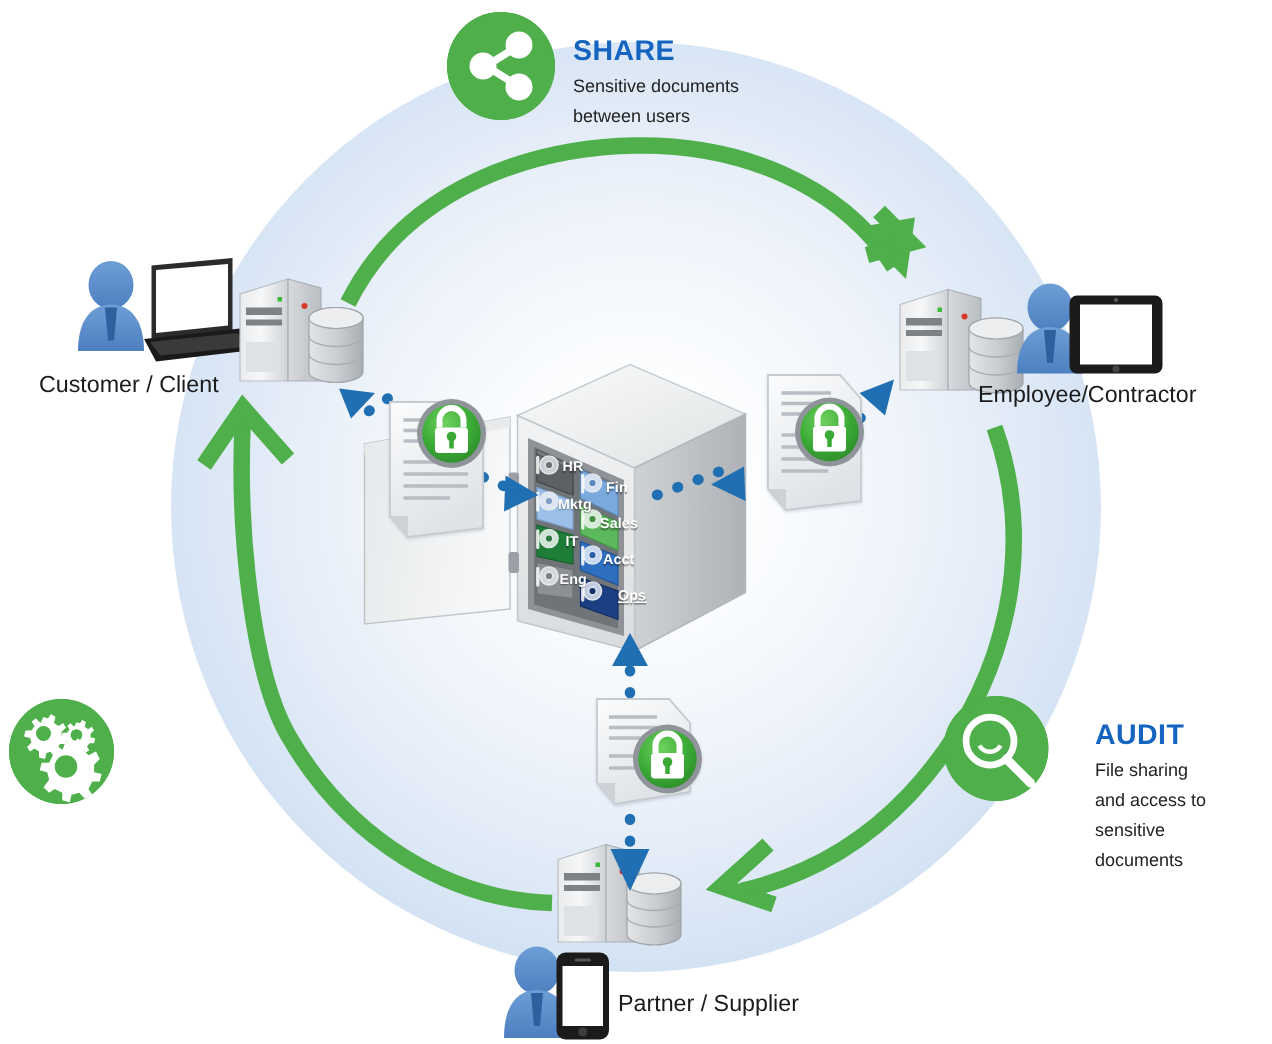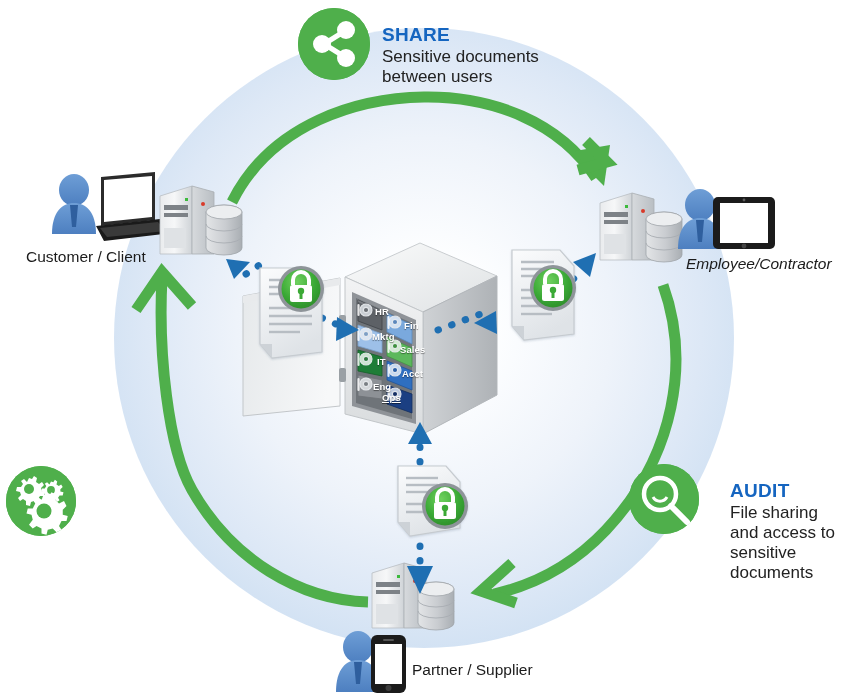--- a/index.html
+++ b/index.html
@@ -46,39 +46,39 @@
     color:#1565C0;
     font-weight:bold;
     font-size:19px;
     letter-spacing:0.3px;
     line-height:20px;
     margin-bottom:2px;
     margin-top:13px;
   }
   .callout .cdesc{
     color:#222222;
-    font-size:17px;
+    font-size:12px;
     line-height:20px;
     white-space:pre-line;
   }
   #callout-share{left:298px;top:8px;}
   #callout-share .badge{width:72px;height:72px;flex-basis:72px;}
   #callout-automate{left:6px;top:466px;}
   #callout-audit{left:629px;top:464px;gap:19px;}
 
   
   .node-label{
     position:absolute;
     color:#1b1b1b;
     font-size:15.5px;
     line-height:18px;
     white-space:nowrap;
   }
   #label-customer{left:26px;top:248px;}
-  #label-employee{left:686px;top:255px;font-style:italic;}
+  #label-employee{left:652px;top:255px;}
   #label-partner{left:412px;top:661px;}
 
   
   .drawer-text{
     position:absolute;
     color:#ffffff;
     font-size:9.5px;
     font-weight:bold;
     letter-spacing:0.1px;
     text-shadow:0 1px 1px rgba(0,0,0,0.45);
@@ -334,21 +334,21 @@
     </g>
   </svg>
 
   <div class="drawer-text" style="left:375px;top:306px;">HR</div>
   <div class="drawer-text" style="left:404px;top:320px;">Fin</div>
   <div class="drawer-text" style="left:372px;top:331px;">Mktg</div>
   <div class="drawer-text" style="left:400px;top:344px;">Sales</div>
   <div class="drawer-text" style="left:377px;top:356px;">IT</div>
   <div class="drawer-text" style="left:402px;top:368px;">Acct</div>
   <div class="drawer-text" style="left:373px;top:381px;">Eng</div>
-  <div class="drawer-text" style="left:382px;top:392px;text-decoration:underline;">Ops</div>
+  <div class="drawer-text" style="left:412px;top:392px;text-decoration:underline;">Ops</div>
 
   <svg class="svg-layer" viewBox="0 0 848 696">
 
     <g stroke="#1F6FB2" stroke-width="7" stroke-linecap="round" stroke-dasharray="0.5 14" fill="none">
       <path d="M246,274 L264,262"></path>
       <path d="M322,318 L352,331"></path>
     </g>
     <polygon fill="#1F6FB2" points="226,259 250,262 234,279"></polygon>
     <polygon fill="#1F6FB2" points="337,317 359,330 336,341"></polygon>
 

